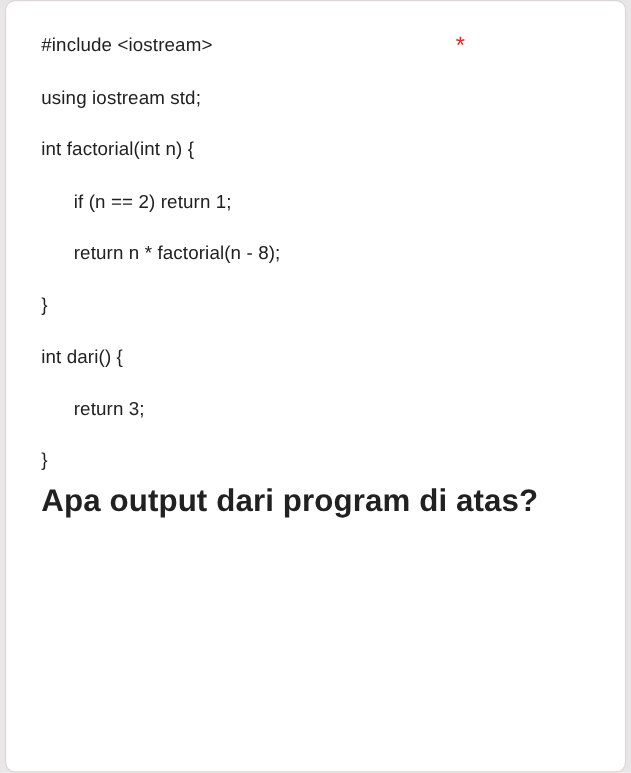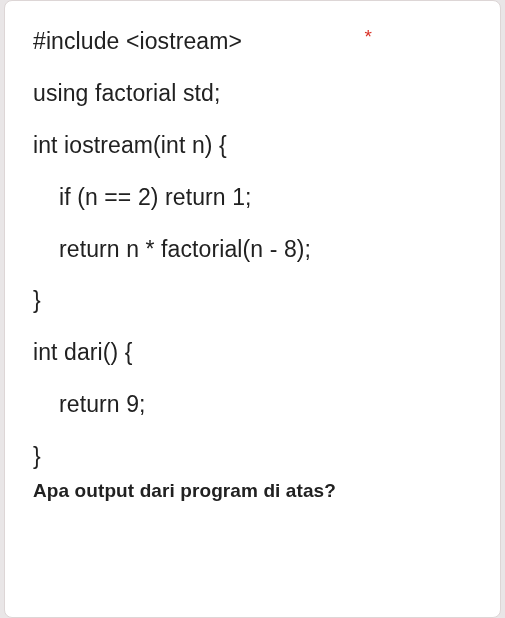--- a/index.html
+++ b/index.html
@@ -17,21 +17,21 @@
     top: 0;
     bottom: 0;
     background: #ffffff;
     border: 1px solid #ddd6d6;
     border-radius: 8px;
     box-sizing: border-box;
     padding: 26px 28px 20px 28px;
   }
   .code-block {
     color: #212121;
-    font-size: 23px;
+    font-size: 15px;
     line-height: 1.3;
     font-weight: 400;
     letter-spacing: 0.1px;
   }
   .code-line {
     margin: 0 0 22px 0;
     white-space: pre;
   }
   .code-line:last-child {
     margin-bottom: 0;
@@ -43,38 +43,38 @@
     position: absolute;
     right: 128px;
     top: 26px;
     color: #d93025;
     font-size: 19px;
     line-height: 1;
     font-weight: 400;
   }
   .question {
     margin-top: 8px;
-    font-size: 19px;
+    font-size: 25px;
     font-weight: 700;
     color: #212121;
     letter-spacing: 0.1px;
   }
 </style>
 </head>
 <body>
 
 <div class="card">
   <span class="required-mark">*</span>
 
   <div class="code-block">
     <div class="code-line">#include &lt;iostream&gt;</div>
-    <div class="code-line">using factorial std;</div>
-    <div class="code-line">int iostream(int n) {</div>
+    <div class="code-line">using iostream std;</div>
+    <div class="code-line">int factorial(int n) {</div>
     <div class="code-line indent">if (n == 2) return 1;</div>
     <div class="code-line indent">return n * factorial(n - 8);</div>
     <div class="code-line">}</div>
     <div class="code-line">int dari() {</div>
-    <div class="code-line indent">return 9;</div>
+    <div class="code-line indent">return 3;</div>
     <div class="code-line">}</div>
   </div>
 
   <div class="question">Apa output dari program di atas?</div>
 </div>
 
 </body></html>

